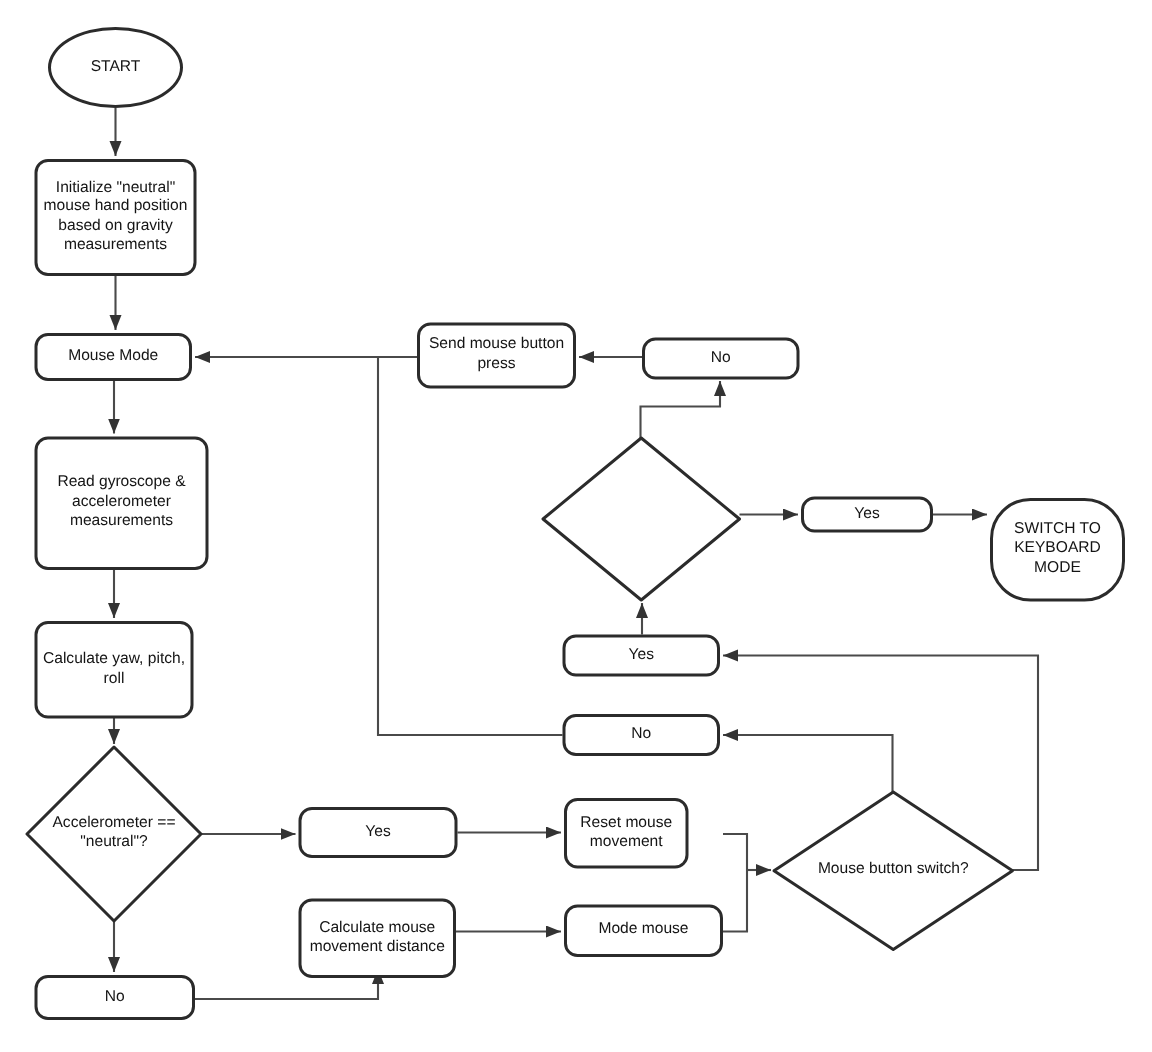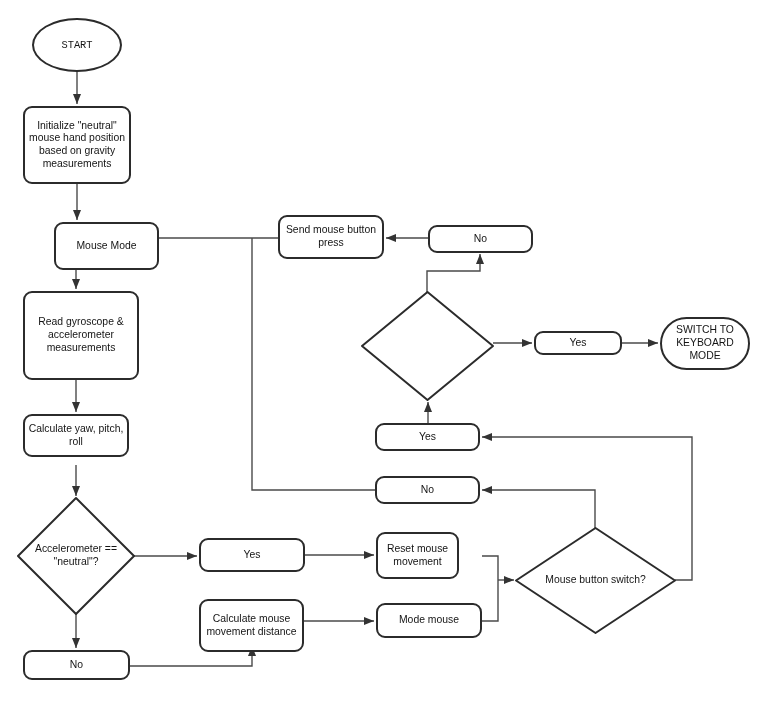--- a/index.html
+++ b/index.html
@@ -29,21 +29,21 @@
     border: 2px solid #2b2b2b;
     border-radius: 9px;
     display: flex;
     align-items: center;
     justify-content: center;
     text-align: center;
     font-size: 10.4px;
     line-height: 1.22;
     padding: 2px 3px;
   }
-  .ellipse { border-radius: 50%; font-family: Liberation Mono, monospace; }
+  .ellipse { border-radius: 50%; }
   .stadium { border-radius: 27px; padding: 2px 8px; }
   .diamond-label {
     position: absolute;
     box-sizing: border-box;
     background: transparent;
     border: none;
     display: flex;
     align-items: center;
     justify-content: center;
     text-align: center;
@@ -93,25 +93,25 @@
       <polygon points="76,498 134,556 76,614 18,556"></polygon>
       <polygon points="595.5,528 675,580.5 595.5,633 516,580.5"></polygon>
       <polygon points="427.5,292 493,346 427.5,400 362,346"></polygon>
     </g>
   </svg>
 
   <div class="node ellipse" style="left:32px; top:18px; width:90px; height:54px;">START</div>
 
   <div class="node" style="left:23px; top:106px; width:108px; height:78px;">Initialize "neutral" mouse hand position based on gravity measurements</div>
 
-  <div class="node" style="left:23px; top:222px; width:105px; height:48px;margin-left:31px;">Mouse Mode</div>
+  <div class="node" style="left:23px; top:222px; width:105px; height:32px;">Mouse Mode</div>
 
   <div class="node" style="left:23px; top:291px; width:116px; height:89px;">Read gyroscope &amp; accelerometer measurements</div>
 
-  <div class="node" style="left:23px; top:414px; width:106px; height:43px;">Calculate yaw, pitch, roll</div>
+  <div class="node" style="left:23px; top:414px; width:106px; height:65px;">Calculate yaw, pitch, roll</div>
 
   <div class="diamond-label" style="left:18px; top:498px; width:116px; height:116px;">Accelerometer == "neutral"?</div>
 
   <div class="node" style="left:199px; top:538px; width:106px; height:34px;">Yes</div>
 
   <div class="node" style="left:199px; top:599px; width:105px; height:53px;">Calculate mouse movement distance</div>
 
   <div class="node" style="left:23px; top:650px; width:107px; height:30px;">No</div>
 
   <div class="node" style="left:376px; top:532px; width:83px; height:47px;">Reset mouse movement</div>
@@ -124,15 +124,15 @@
 
   <div class="node" style="left:375px; top:476px; width:105px; height:28px;">No</div>
 
 
   <div class="node" style="left:534px; top:331px; width:88px; height:24px;">Yes</div>
 
   <div class="node" style="left:428px; top:225px; width:105px; height:28px;">No</div>
 
   <div class="node" style="left:278px; top:215px; width:106px; height:44px;">Send mouse button press</div>
 
-  <div class="node stadium" style="left:660px; top:317px; width:90px; height:53px;">SWITCH TO KEYBOARD MODE</div>
+  <div class="node stadium" style="left:660px; top:332px; width:90px; height:69px;">SWITCH TO KEYBOARD MODE</div>
 
 </div>
 
 </body></html>

